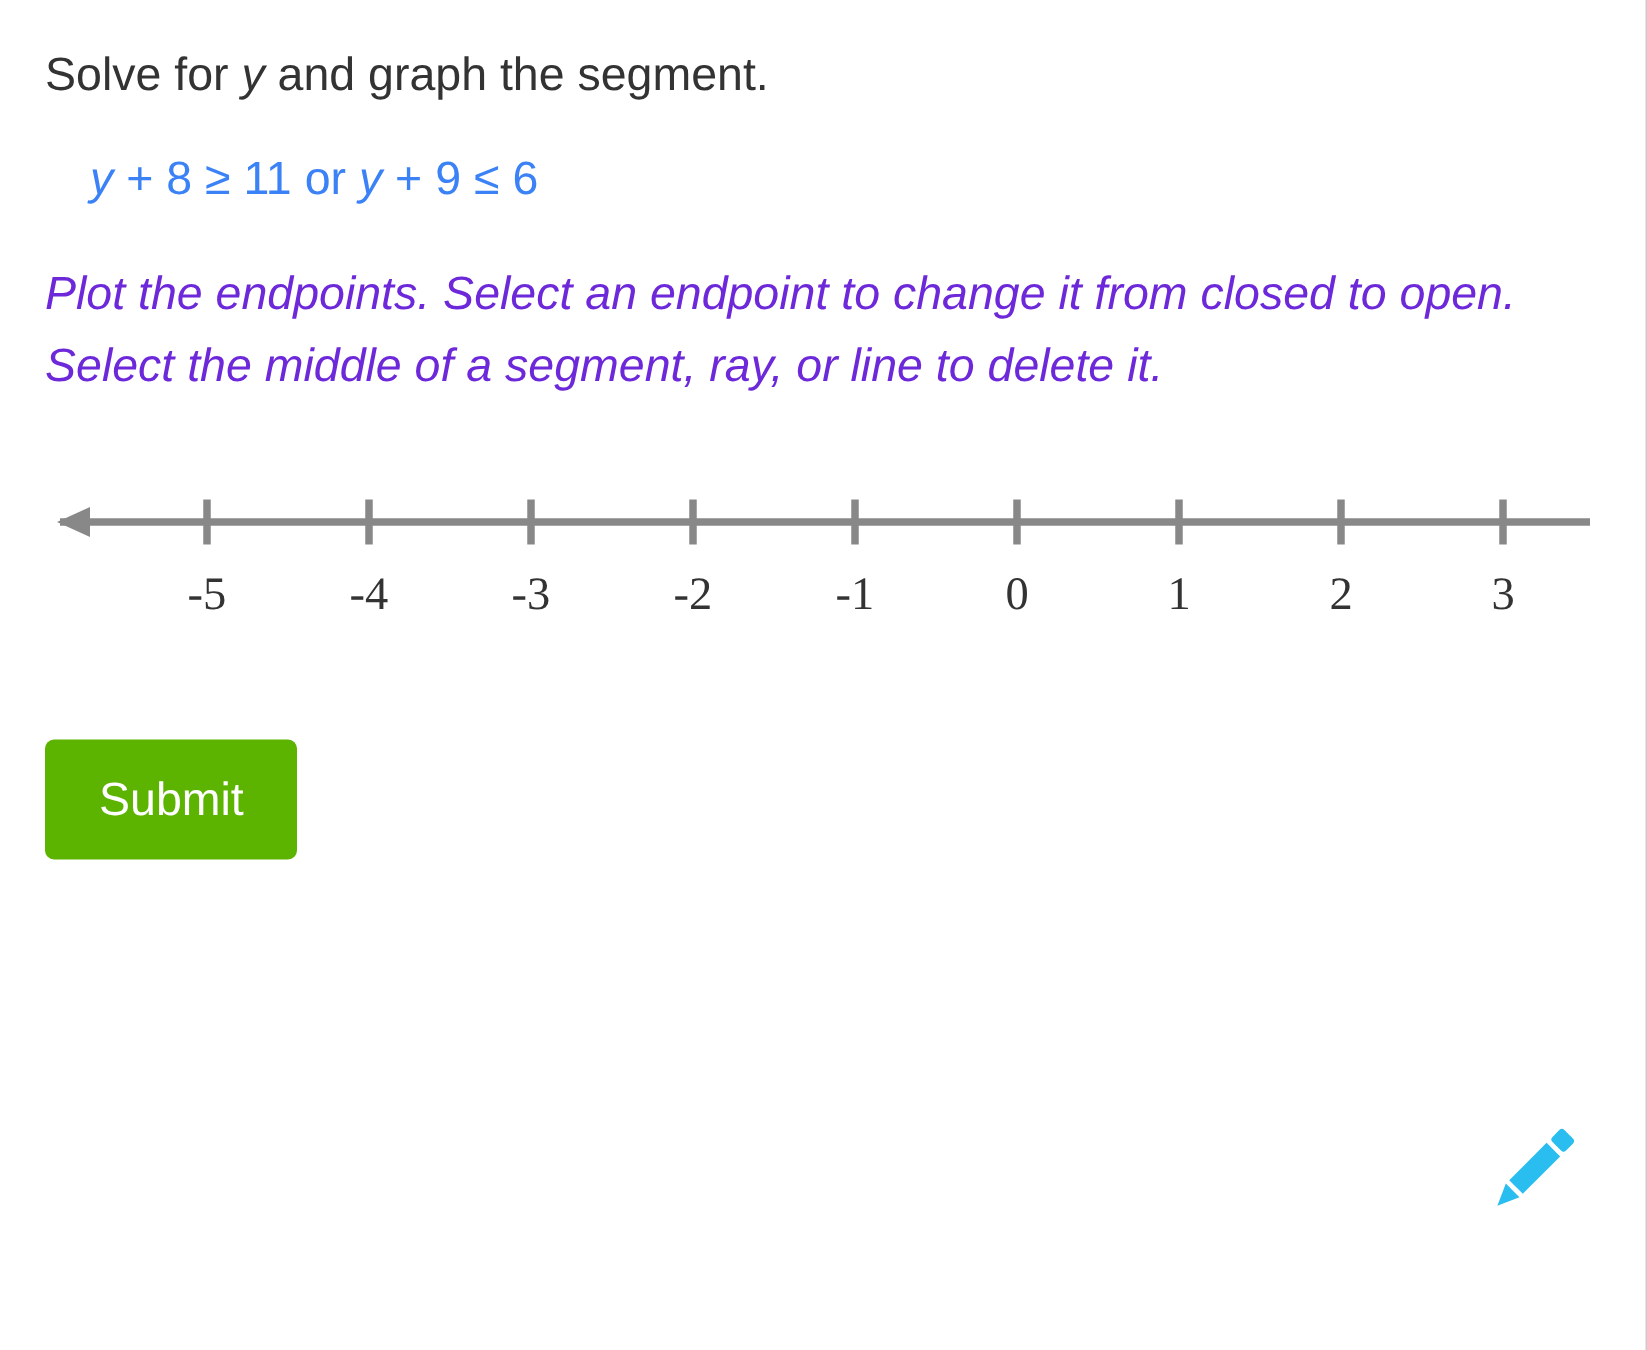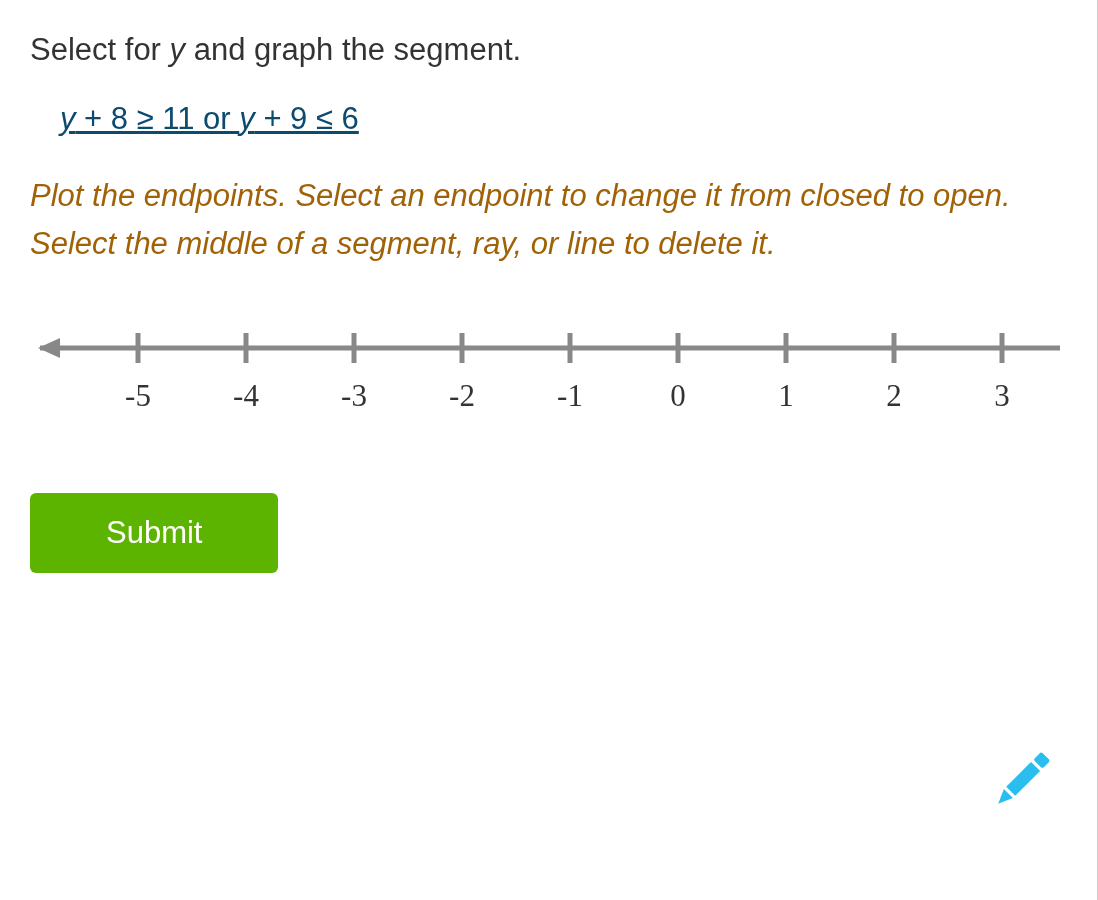--- a/index.html
+++ b/index.html
@@ -20,69 +20,68 @@
       font-size: 31px;
       color: #333;
       line-height: 1.4;
       margin-bottom: 30px;
     }
     .italic-var {
       font-style: italic;
     }
     .equation {
       font-size: 31px;
-      color: #0c4a6e;
+      color: #3b82f6;
       margin-left: 30px;
       margin-bottom: 35px;
       font-family: Verdana, Geneva, sans-serif;
-      text-decoration: underline;
     }
     .instructions {
       font-size: 31px;
-      color: #a16207;
+      color: #6d28d9;
       font-style: italic;
       line-height: 1.55;
       margin-bottom: 50px;
     }
     .number-line-container {
       position: relative;
       width: 1030px;
       height: 120px;
       margin-bottom: 55px;
     }
     .number-line-svg {
       width: 100%;
       height: 100%;
     }
     .submit-button {
       background-color: #5cb400;
       color: white;
       border: none;
       font-size: 31px;
       font-family: Verdana, Geneva, sans-serif;
-      padding: 22px 76px;
+      padding: 22px 36px;
       border-radius: 6px;
       cursor: pointer;
     }
     .pencil-icon {
       position: absolute;
       bottom: 80px;
       right: 35px;
       width: 80px;
       height: 80px;
       cursor: pointer;
     }
   </style>
 </head>
 <body>
 
 
 
 <div class="question-text">
-  <span>Select for </span><span class="italic-var">y</span><span> and graph the segment.</span>
+  <span>Solve for </span><span class="italic-var">y</span><span> and graph the segment.</span>
 </div>
 
 <div class="equation">
   <span class="italic-var">y</span><span> + 8 ≥ 11 or </span><span class="italic-var">y</span><span> + 9 ≤ 6</span>
 </div>
 
 <div class="instructions">Plot the endpoints. Select an endpoint to change it from closed to open. Select the middle of a segment, ray, or line to delete it.</div>
 
 <div class="number-line-container">
   <svg class="number-line-svg" viewBox="0 0 1030 120">

